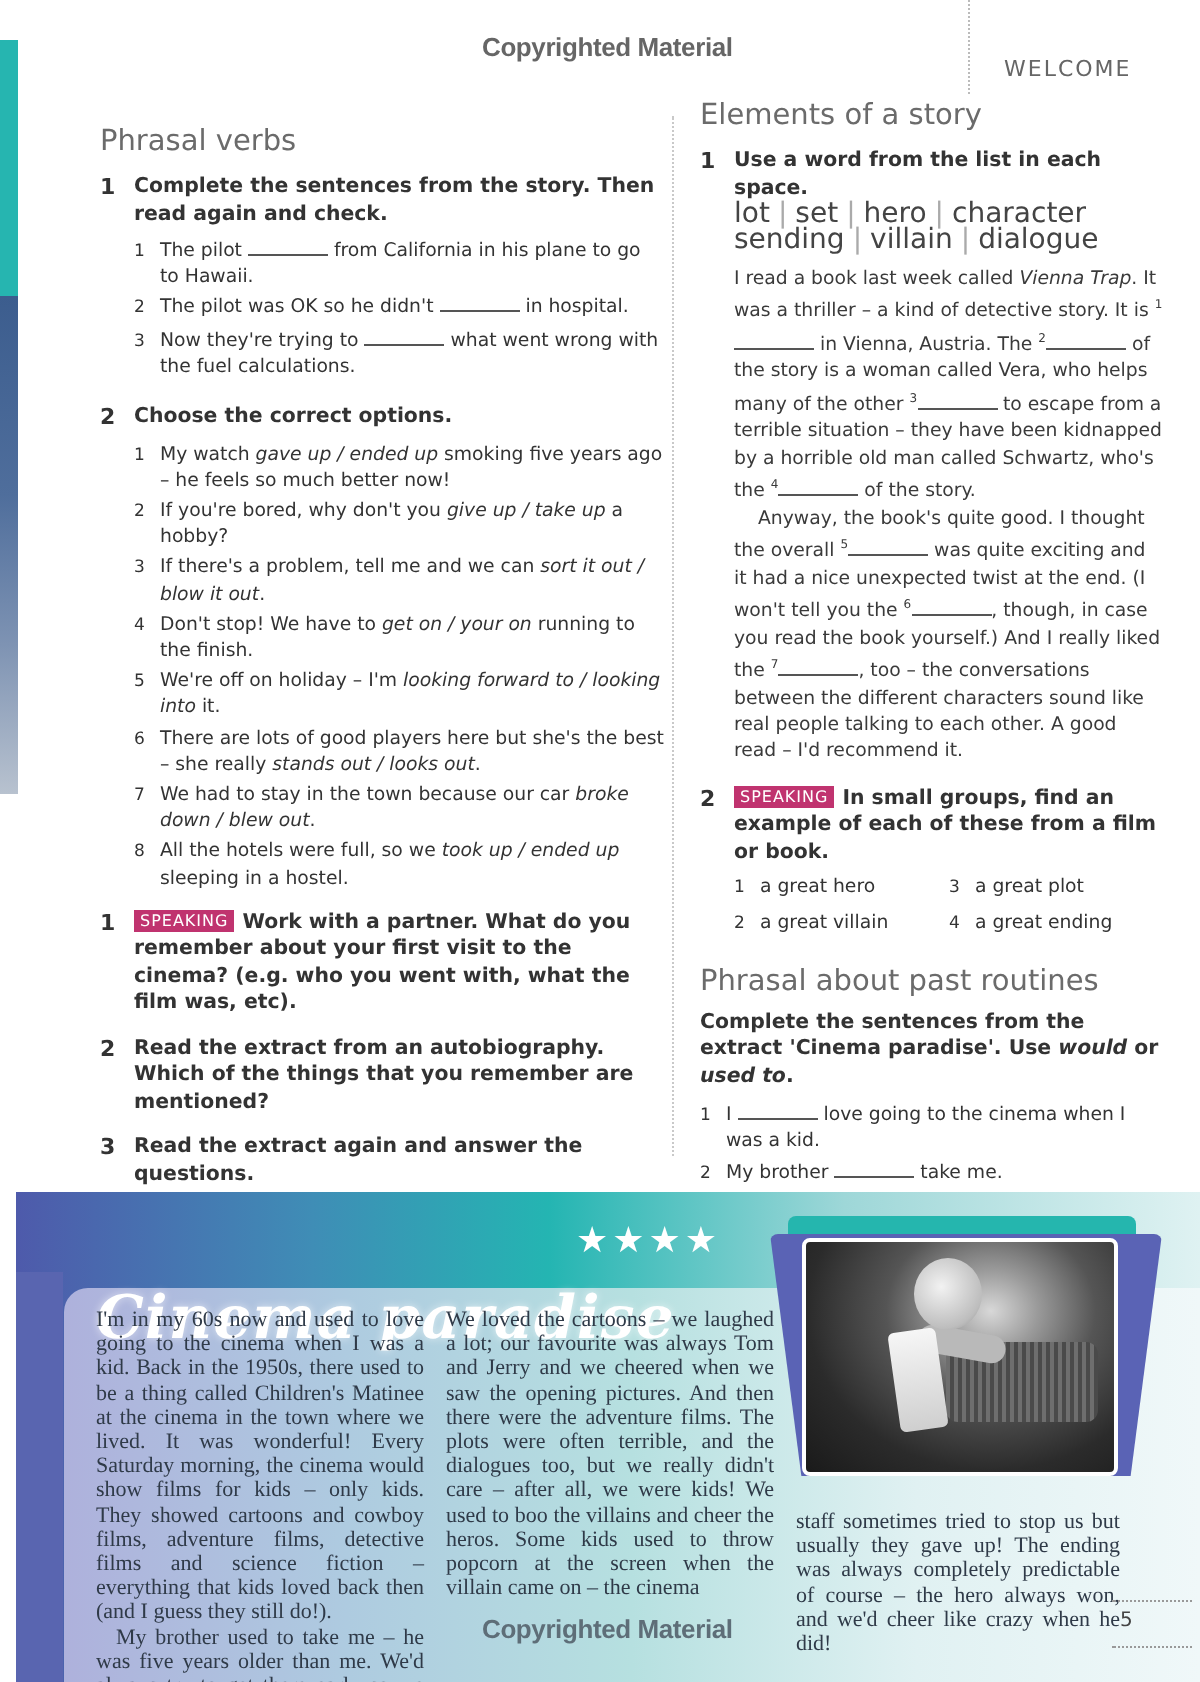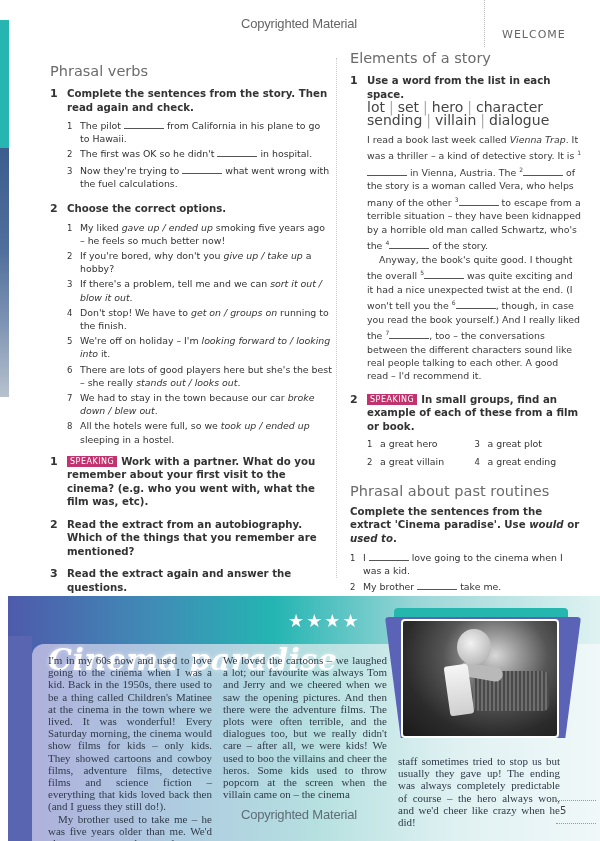--- a/index.html
+++ b/index.html
@@ -1,20 +1,20 @@
 <!DOCTYPE html>
 <html><head>
 <meta charset="utf-8">
 <style>
   html,body{margin:0;padding:0;}
   body{width:600px;height:841px;position:relative;background:#fff;overflow:hidden;font-family:"DejaVu Sans",sans-serif;color:#333;}
   .side-strip{position:absolute;left:0;top:20px;width:9px;height:377px;}
   .side-teal{position:absolute;left:0;top:0;width:9px;height:128px;background:#26b5b0;}
   .side-photo{position:absolute;left:0;top:128px;width:9px;height:249px;background:linear-gradient(180deg,#3c5d8e 0%,#4f6e9c 40%,#7e93b3 70%,#b8c2cf 100%);}
-  .copyright{position:absolute;font-family:"Liberation Sans",sans-serif;font-weight:normal;font-size:13px;color:#666;letter-spacing:-0.2px;text-align:right;}
+  .copyright{position:absolute;font-family:"Liberation Sans",sans-serif;font-weight:bold;font-size:13px;color:#666;letter-spacing:-0.2px;text-align:right;}
   .copyright.top{left:241px;top:16px;}
   .copyright.bottom{left:241px;top:807px;color:#5e6e78;}
   .col-divider{position:absolute;left:336px;top:58px;height:520px;border-left:1px dotted #c9c9c9;}
   .top-divider{position:absolute;left:484px;top:0;height:47px;border-left:1px dotted #bbb;}
   .welcome{position:absolute;left:502px;top:28px;font-size:11px;letter-spacing:1px;color:#666;font-family:"DejaVu Sans",sans-serif;}
   .col{position:absolute;font-size:9.4px;line-height:13.2px;color:#333;}
   .col.left{left:50px;top:62px;width:282px;}
   .col.right{left:350px;top:49px;width:232px;}
   .sec-title{font-size:14.5px;color:#6b6b6b;margin:0 0 5px 0;font-weight:normal;line-height:18px;}
   .task{display:flex;margin-top:7px;}
@@ -73,50 +73,50 @@
     <div class="task-num">1</div>
     <div class="task-body">
       <div class="task-text">Complete the sentences from the story. Then read again and check.</div>
       <ul class="sub-list">
         <li class="sub-item">
             <span class="sub-num">1</span>
             <span class="sub-text"><span>The pilot</span> <span class="blank"></span> <span>from California in his plane to go to Hawaii.</span></span>
           </li>
         <li class="sub-item">
             <span class="sub-num">2</span>
-            <span class="sub-text"><span>The first was OK so he didn't</span> <span class="blank"></span> <span>in hospital.</span></span>
+            <span class="sub-text"><span>The pilot was OK so he didn't</span> <span class="blank"></span> <span>in hospital.</span></span>
           </li>
         <li class="sub-item">
             <span class="sub-num">3</span>
             <span class="sub-text"><span>Now they're trying to</span> <span class="blank"></span> <span>what went wrong with the fuel calculations.</span></span>
           </li>
       </ul>
     </div>
   </div>
 
   <div class="task" style="margin-top:10px">
     <div class="task-num">2</div>
     <div class="task-body">
       <div class="task-text">Choose the correct options.</div>
       <ul class="sub-list">
         <li class="sub-item">
             <span class="sub-num">1</span>
-            <span class="sub-text"><span>My liked </span><i>gave up / ended up</i><span> smoking five years ago – he feels so much better now!</span></span>
+            <span class="sub-text"><span>My watch </span><i>gave up / ended up</i><span> smoking five years ago – he feels so much better now!</span></span>
           </li>
         <li class="sub-item">
             <span class="sub-num">2</span>
             <span class="sub-text"><span>If you're bored, why don't you </span><i>give up / take up</i><span> a hobby?</span></span>
           </li>
         <li class="sub-item">
             <span class="sub-num">3</span>
             <span class="sub-text"><span>If there's a problem, tell me and we can </span><i>sort it out / blow it out</i><span>.</span></span>
           </li>
         <li class="sub-item">
             <span class="sub-num">4</span>
-            <span class="sub-text"><span>Don't stop! We have to </span><i>get on / groups on</i><span> running to the finish.</span></span>
+            <span class="sub-text"><span>Don't stop! We have to </span><i>get on / your on</i><span> running to the finish.</span></span>
           </li>
         <li class="sub-item">
             <span class="sub-num">5</span>
             <span class="sub-text"><span>We're off on holiday – I'm </span><i>looking forward to / looking into</i><span> it.</span></span>
           </li>
         <li class="sub-item">
             <span class="sub-num">6</span>
             <span class="sub-text"><span>There are lots of good players here but she's the best – she really </span><i>stands out / looks out</i><span>.</span></span>
           </li>
         <li class="sub-item">

